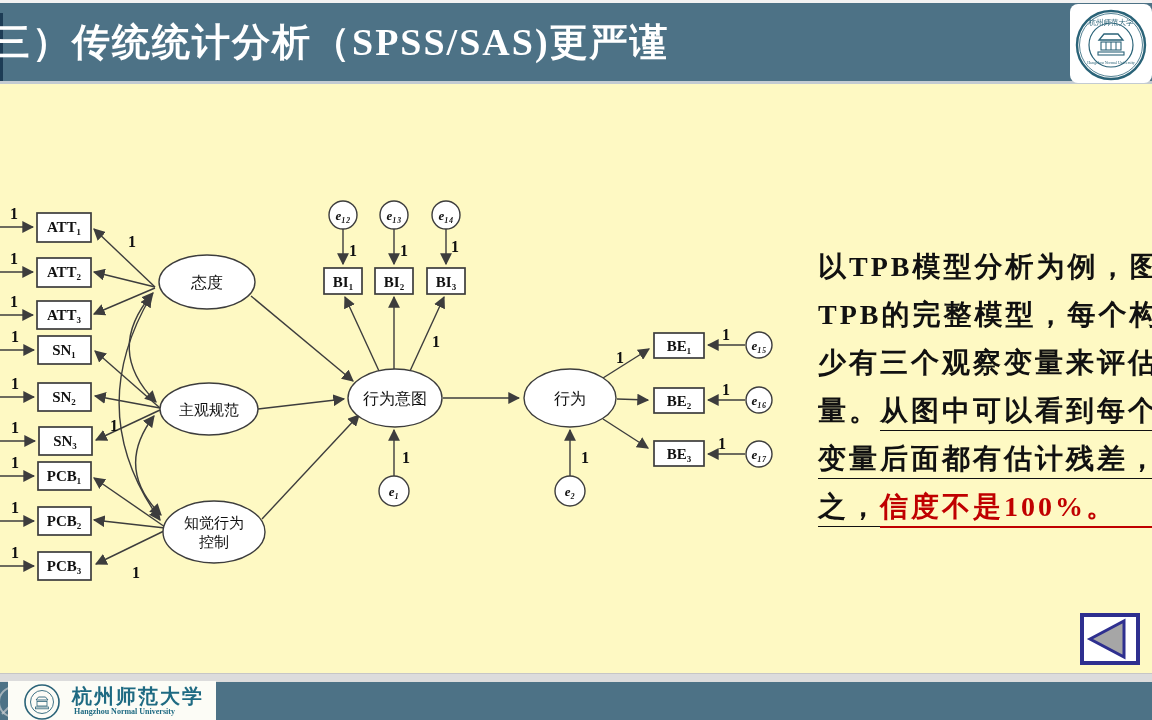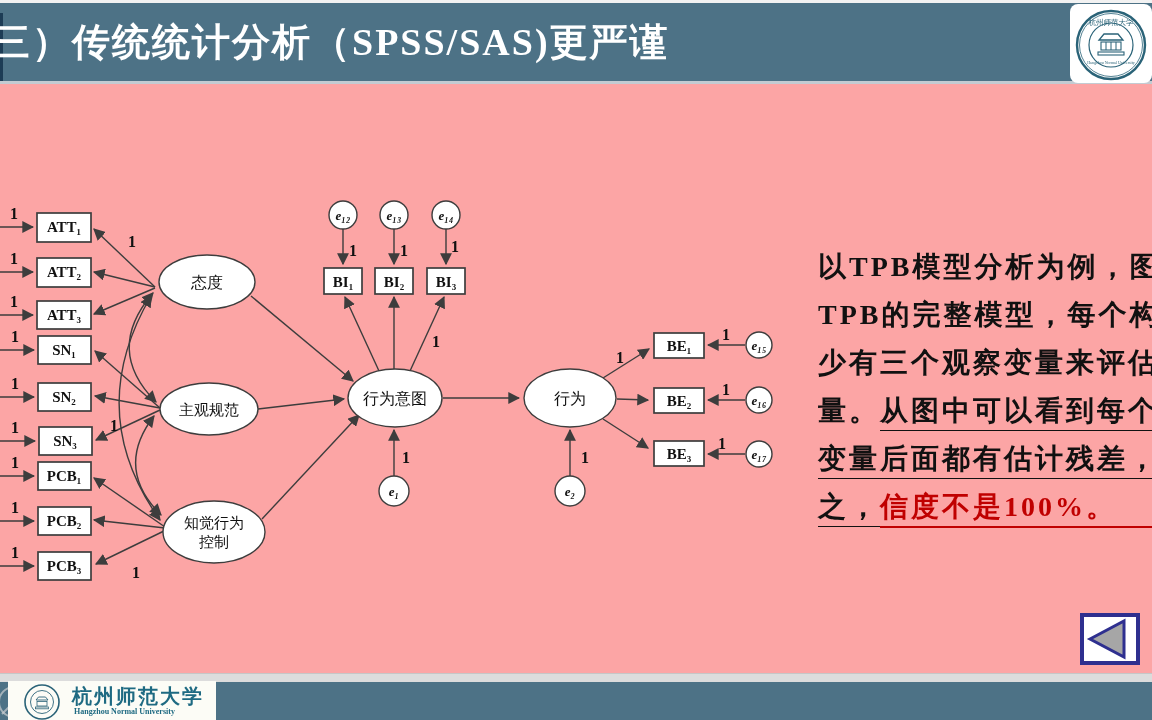--- a/index.html
+++ b/index.html
@@ -1,16 +1,16 @@
 <!DOCTYPE html>
 <html><head>
 <meta charset="utf-8">
 <style>
   html,body{margin:0;padding:0;background:#888;}
-  .slide{position:relative;width:1152px;height:720px;background:#fca5a5;overflow:hidden;
+  .slide{position:relative;width:1152px;height:720px;background:#fef9c3;overflow:hidden;
          font-family:"Liberation Serif","DejaVu Serif",serif;}
   
   .topstrip{position:absolute;left:0;top:0;width:1152px;height:3px;background:#f2f2f2;}
   .header{position:absolute;left:0;top:3px;width:1152px;height:78px;background:#4d7286;}
   .header-shadow{position:absolute;left:0;top:81px;width:1152px;height:3px;background:#c3cbd2;}
   .header-sliver{position:absolute;left:0;top:10px;width:3px;height:70px;background:#1d3c55;}
   .title{position:absolute;left:-8px;top:14px;white-space:nowrap;color:#ffffff;
          font-size:38px;font-weight:bold;letter-spacing:2px;}
   .logo-panel{position:absolute;right:0;top:4px;width:82px;height:79px;background:#ffffff;border-radius:8px;}
   

